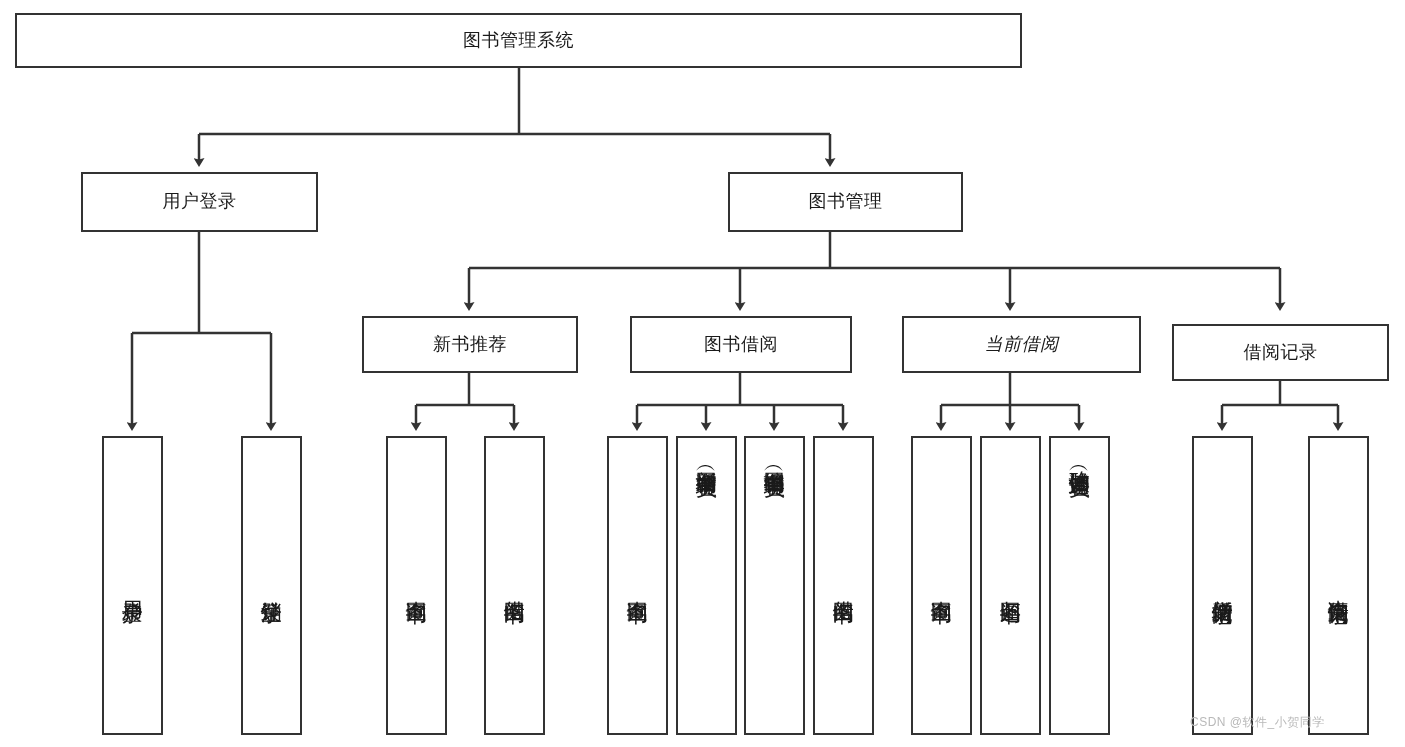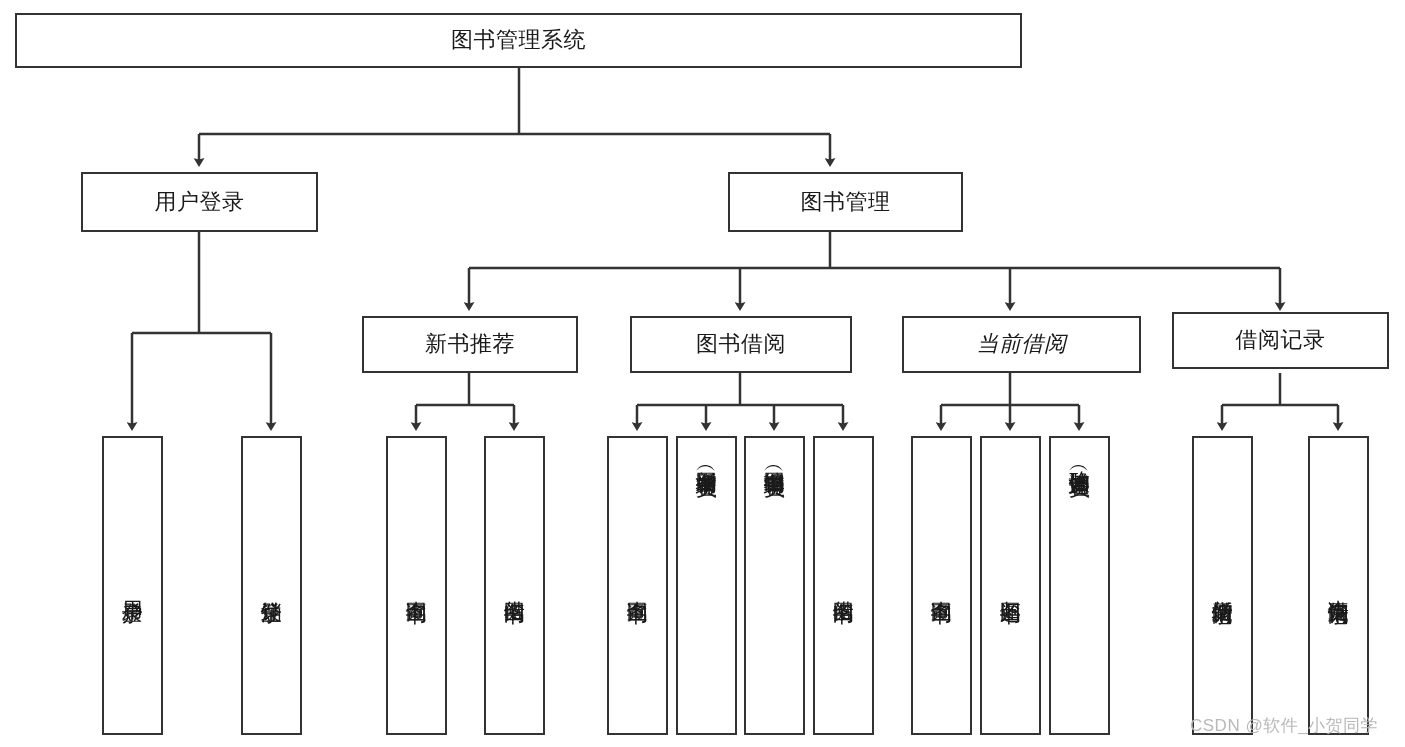--- a/index.html
+++ b/index.html
@@ -30,21 +30,21 @@
     position: absolute;
     box-sizing: border-box;
     border: 2.5px solid #333333;
     background: #ffffff;
     display: flex;
     align-items: center;
     justify-content: center;
     color: #222222;
   }
   .node-label-h {
-    font-size: 22px;
+    font-size: 18px;
     line-height: 1.1;
     letter-spacing: 0.5px;
     white-space: nowrap;
     color: #1a1a1a;
   }
   .node-label-v {
     font-size: 21px;
     line-height: 1.12;
     letter-spacing: 1px;
     writing-mode: vertical-rl;
@@ -56,21 +56,21 @@
     align-items: flex-start;
     justify-content: center;
     padding-top: 16px;
   }
   .leaf-box.centered {
     align-items: center;
     padding-top: 0;
   }
   .watermark {
     position: absolute;
-    font-size: 17px;
+    font-size: 12px;
     color: #b9b9b9;
     letter-spacing: 0.5px;
     white-space: nowrap;
     pointer-events: none;
   }
 </style>
 </head>
 <body>
 
 <div id="diagram-root">
@@ -154,21 +154,21 @@
   </div>
 
   <div class="node-box" style="left:362px; top:316px; width:216px; height:57px;">
     <span class="node-label-h">新书推荐</span>
   </div>
 
   <div class="node-box" style="left:902px; top:316px; width:239px; height:57px;font-style:italic;">
     <span class="node-label-h">当前借阅</span>
   </div>
 
-  <div class="node-box" style="left:1172px; top:312px; width:217px; height:57px;justify-content:center;">
+  <div class="node-box" style="left:1172px; top:324px; width:217px; height:57px;justify-content:center;">
     <span class="node-label-h">借阅记录</span>
   </div>
 
   <div class="node-box leaf-box centered" style="left:102px; top:436px; width:61px; height:299px;">
     <span class="node-label-v">用户登录</span>
   </div>
 
   <div class="node-box leaf-box centered" style="left:241px; top:436px; width:61px; height:299px;">
     <span class="node-label-v">注销登录</span>
   </div>

